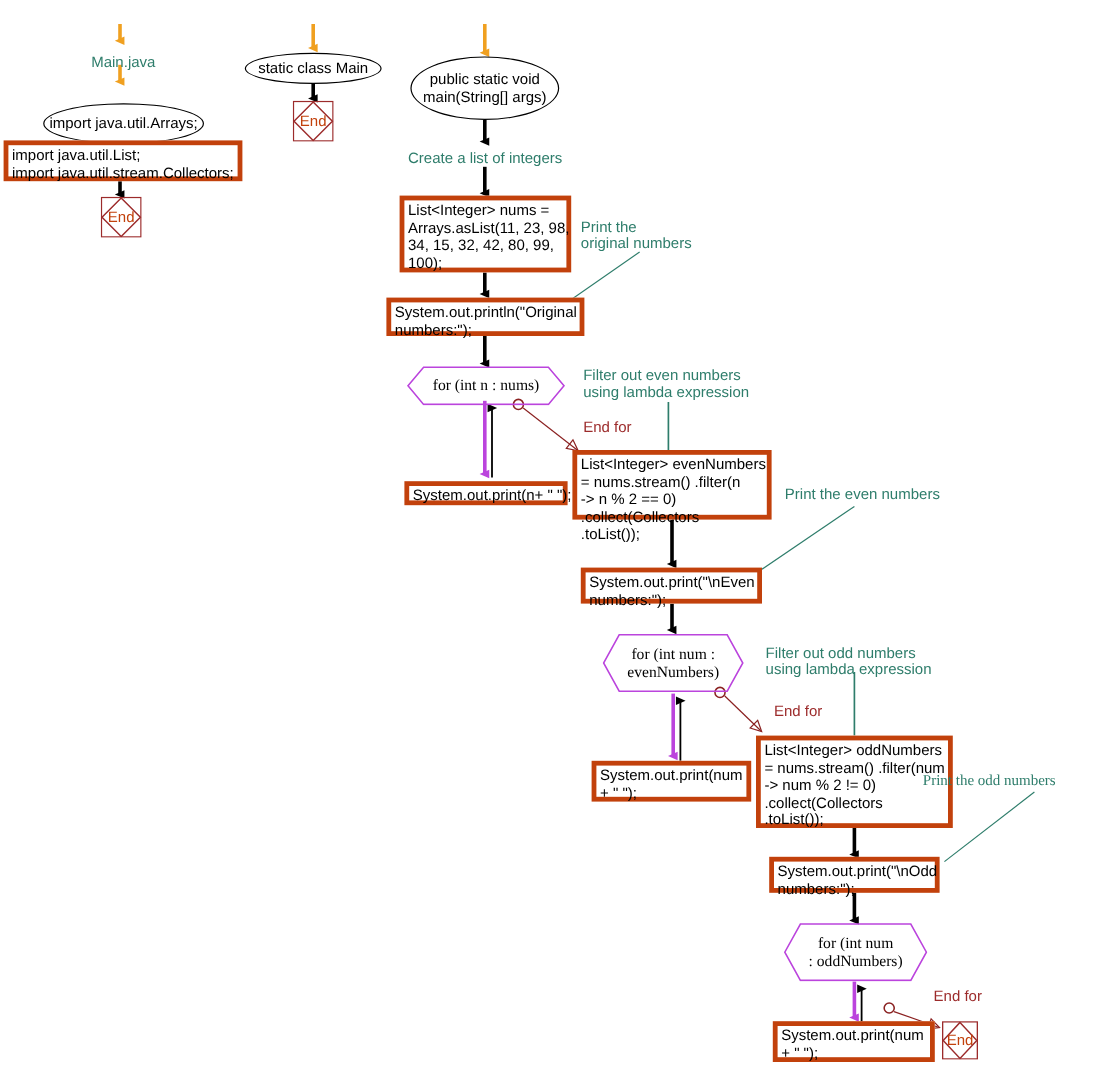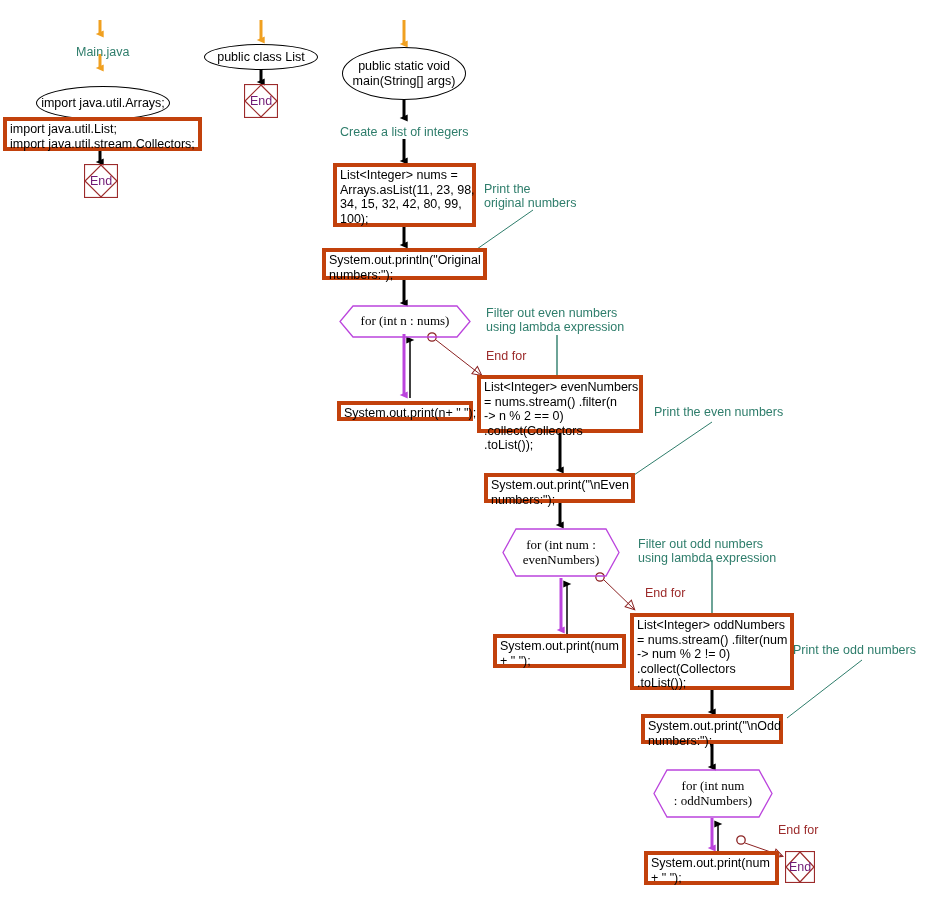--- a/index.html
+++ b/index.html
@@ -37,21 +37,21 @@
   }
   .hex .hexshape{position:absolute;left:0;top:0;width:100%;height:100%;}
   .hex .hexlabel{position:relative;z-index:2;}
 
   
   .enddia{position:absolute;}
   .enddia .dshape{position:absolute;left:0;top:0;width:100%;height:100%;}
   .enddia .dlabel{
     position:absolute;left:0;top:0;width:100%;height:100%;
     display:flex;align-items:center;justify-content:center;
-    font-size:12.5px;color:#701a75;z-index:2;
+    font-size:12.5px;color:#c2410c;z-index:2;
   }
 
   
   .note{
     position:absolute;color:#2e7d6b;font-size:12.5px;line-height:14px;
     white-space:pre;
   }
   .note-red{
     position:absolute;color:#9c2b2b;font-size:12.5px;line-height:14px;
     white-space:pre;
@@ -161,21 +161,21 @@
 import java.util.stream.Collectors;</div>
 
   <div class="enddia" style="left:84px;top:164px;width:34px;height:34px;">
     <svg class="dshape" viewBox="0 0 34 34">
       <rect x="0.5" y="0.5" width="33" height="33" fill="none" stroke="#9c2b2b" stroke-width="1.2"></rect>
       <path d="M17,1 L33,17 L17,33 L1,17 Z" fill="none" stroke="#9c2b2b" stroke-width="1.2"></path>
     </svg>
     <div class="dlabel">End</div>
   </div>
 
-  <div class="node ellipse" style="left:204px;top:44px;width:114px;height:26px;">public class List</div>
+  <div class="node ellipse" style="left:204px;top:44px;width:114px;height:26px;">static class Main</div>
 
   <div class="enddia" style="left:244px;top:84px;width:34px;height:34px;">
     <svg class="dshape" viewBox="0 0 34 34">
       <rect x="0.5" y="0.5" width="33" height="33" fill="none" stroke="#9c2b2b" stroke-width="1.2"></rect>
       <path d="M17,1 L33,17 L17,33 L1,17 Z" fill="none" stroke="#9c2b2b" stroke-width="1.2"></path>
     </svg>
     <div class="dlabel">End</div>
   </div>
 
   <div class="node ellipse" style="left:342px;top:47px;width:124px;height:53px;">public static void
@@ -234,21 +234,21 @@
 
   <div class="node box" style="left:493px;top:634px;width:133px;height:34px;">System.out.print(num
 + " ");</div>
 
   <div class="node box" style="left:630px;top:613px;width:164px;height:77px;">List&lt;Integer&gt; oddNumbers
 = nums.stream() .filter(num
 -&gt; num % 2 != 0)
 .collect(Collectors
 .toList());</div>
 
-  <div class="note" style="left:793px;top:643px;">Print the odd numbers</div>
+  <div class="note" style="left:769px;top:643px;font-family:Liberation Serif, serif;">Print the odd numbers</div>
 
   <div class="node box" style="left:641px;top:714px;width:142px;height:30px;">System.out.print("\nOdd
 numbers:");</div>
 
   <div class="hex" style="left:653px;top:769px;width:120px;height:49px;">
     <svg class="hexshape" viewBox="0 0 120 49" preserveAspectRatio="none">
       <path d="M14,1 L106,1 L119,24.5 L106,48 L14,48 L1,24.5 Z" fill="none" stroke="#bb44dd" stroke-width="1.3"></path>
     </svg>
     <div class="hexlabel">for (int num
 : oddNumbers)</div>

